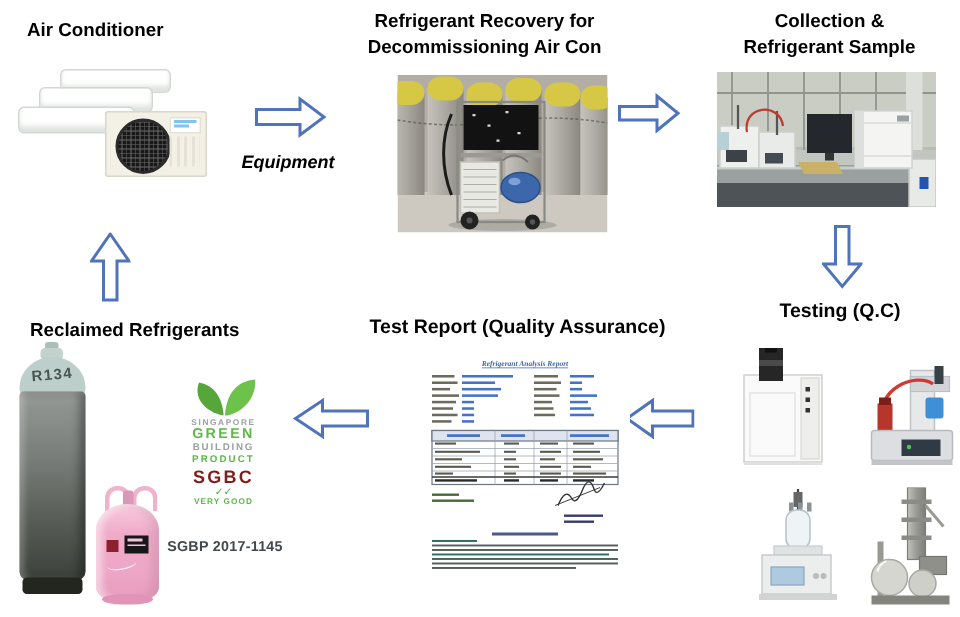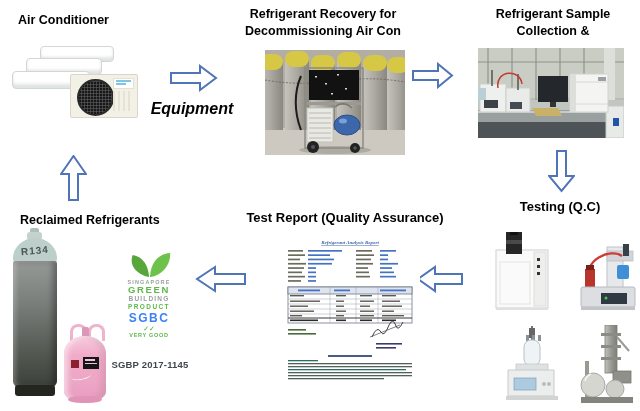--- a/index.html
+++ b/index.html
@@ -1,21 +1,21 @@
 <!DOCTYPE html>
 <html><head>
 <meta charset="utf-8">
 <style>
   html,body{margin:0;padding:0;background:#fff;}
   #stage{position:relative;width:640px;height:411px;background:#fff;overflow:hidden;
          font-family:"Liberation Sans","DejaVu Sans",sans-serif;color:#000;}
   .abs{position:absolute;}
   .title{font-weight:bold;font-size:12.5px;color:#000;line-height:17px;}
   .title.center{text-align:center;}
-  .eol{font-weight:bold;font-style:italic;font-size:16px;text-align:center;line-height:17px;}
+  .eol{font-weight:bold;font-style:italic;font-size:12px;text-align:center;line-height:17px;}
   svg{display:block;}
   
   .indoor{position:absolute;background:linear-gradient(180deg,#ffffff 55%,#e9ece9);
           border:1px solid #d3d7d3;border-radius:4px;box-shadow:inset 0 -3px 3px #dfe3df;}
   .outdoor{position:absolute;background:#f3f0e6;border:1px solid #d9d6ca;border-radius:2px;}
   .fan{position:absolute;border-radius:50%;background-color:#181818;
        background-image:repeating-linear-gradient(0deg,transparent 0 2px,rgba(100,100,100,.55) 2px 3px),
                         repeating-linear-gradient(90deg,transparent 0 2px,rgba(100,100,100,.55) 2px 3px);
        border:2px solid #2b2b2b;}
   .dk-logo{position:absolute;background:#fff;border:1px solid #e3e0d6;}
@@ -38,40 +38,40 @@
   .pink-lab-blk{position:absolute;background:#17171a;}
   .pink-lab-line{height:1.5px;background:#f0c6da;margin:2px 2px 0 2px;}
   .pink-script{position:absolute;width:20px;height:7px;border-bottom:1.4px solid rgba(255,255,255,.85);
                border-radius:50%;transform:rotate(-10deg);}
   
   .sgbc{position:absolute;text-align:center;}
   .sgbc .l1{font-size:5.5px;font-weight:bold;color:#999fa2;letter-spacing:1.1px;margin-top:1px;}
   .sgbc .l2{font-size:9.5px;font-weight:bold;color:#5cb947;letter-spacing:1.6px;line-height:10px;}
   .sgbc .l3{font-size:6.5px;font-weight:bold;color:#999fa2;letter-spacing:1.2px;line-height:8px;}
   .sgbc .l4{font-size:6.5px;font-weight:bold;color:#5cb947;letter-spacing:1.4px;line-height:8px;}
-  .sgbc .l5{font-size:12px;font-weight:bold;color:#3b82f6;letter-spacing:1.5px;line-height:13px;margin-top:1px;}
+  .sgbc .l5{font-size:12px;font-weight:bold;color:#7f1d1d;letter-spacing:1.5px;line-height:13px;margin-top:1px;}
   .sgbc .chk{font-size:7px;color:#4ca93c;line-height:7px;font-weight:bold;}
   .sgbc .l6{font-size:5.5px;font-weight:bold;color:#5cb947;letter-spacing:.7px;line-height:7px;}
   .sgbp{position:absolute;font-weight:bold;font-size:9.5px;color:#42474c;text-align:center;letter-spacing:.2px;}
 </style>
 </head>
 <body>
 
 <div id="stage">
 
   <div class="abs title" style="left:18px;top:12px;">Air Conditioner</div>
 
   <div class="abs title center" style="left:228px;top:6px;width:190px;">
     <div>Refrigerant Recovery for</div>
     <div>Decommissioning Air Con</div>
   </div>
 
   <div class="abs title center" style="left:478px;top:6px;width:150px;">
+    <div>Collection &amp;</div>
     <div>Refrigerant Sample</div>
-    <div>Collection &amp;</div>
   </div>
 
   <div class="abs title center" style="left:500px;top:198px;width:120px;font-size:13px;text-align:center;">Testing (Q.C)</div>
 
   <div class="abs title center" style="left:230px;top:209px;width:230px;font-size:13px;">Test Report (Quality Assurance)</div>
 
   <div class="abs title" style="left:20px;top:212px;width:175px;">Reclaimed Refrigerants</div>
 
   <div class="abs eol" style="left:146px;top:100px;width:92px;">
     <div>Equipment</div>

